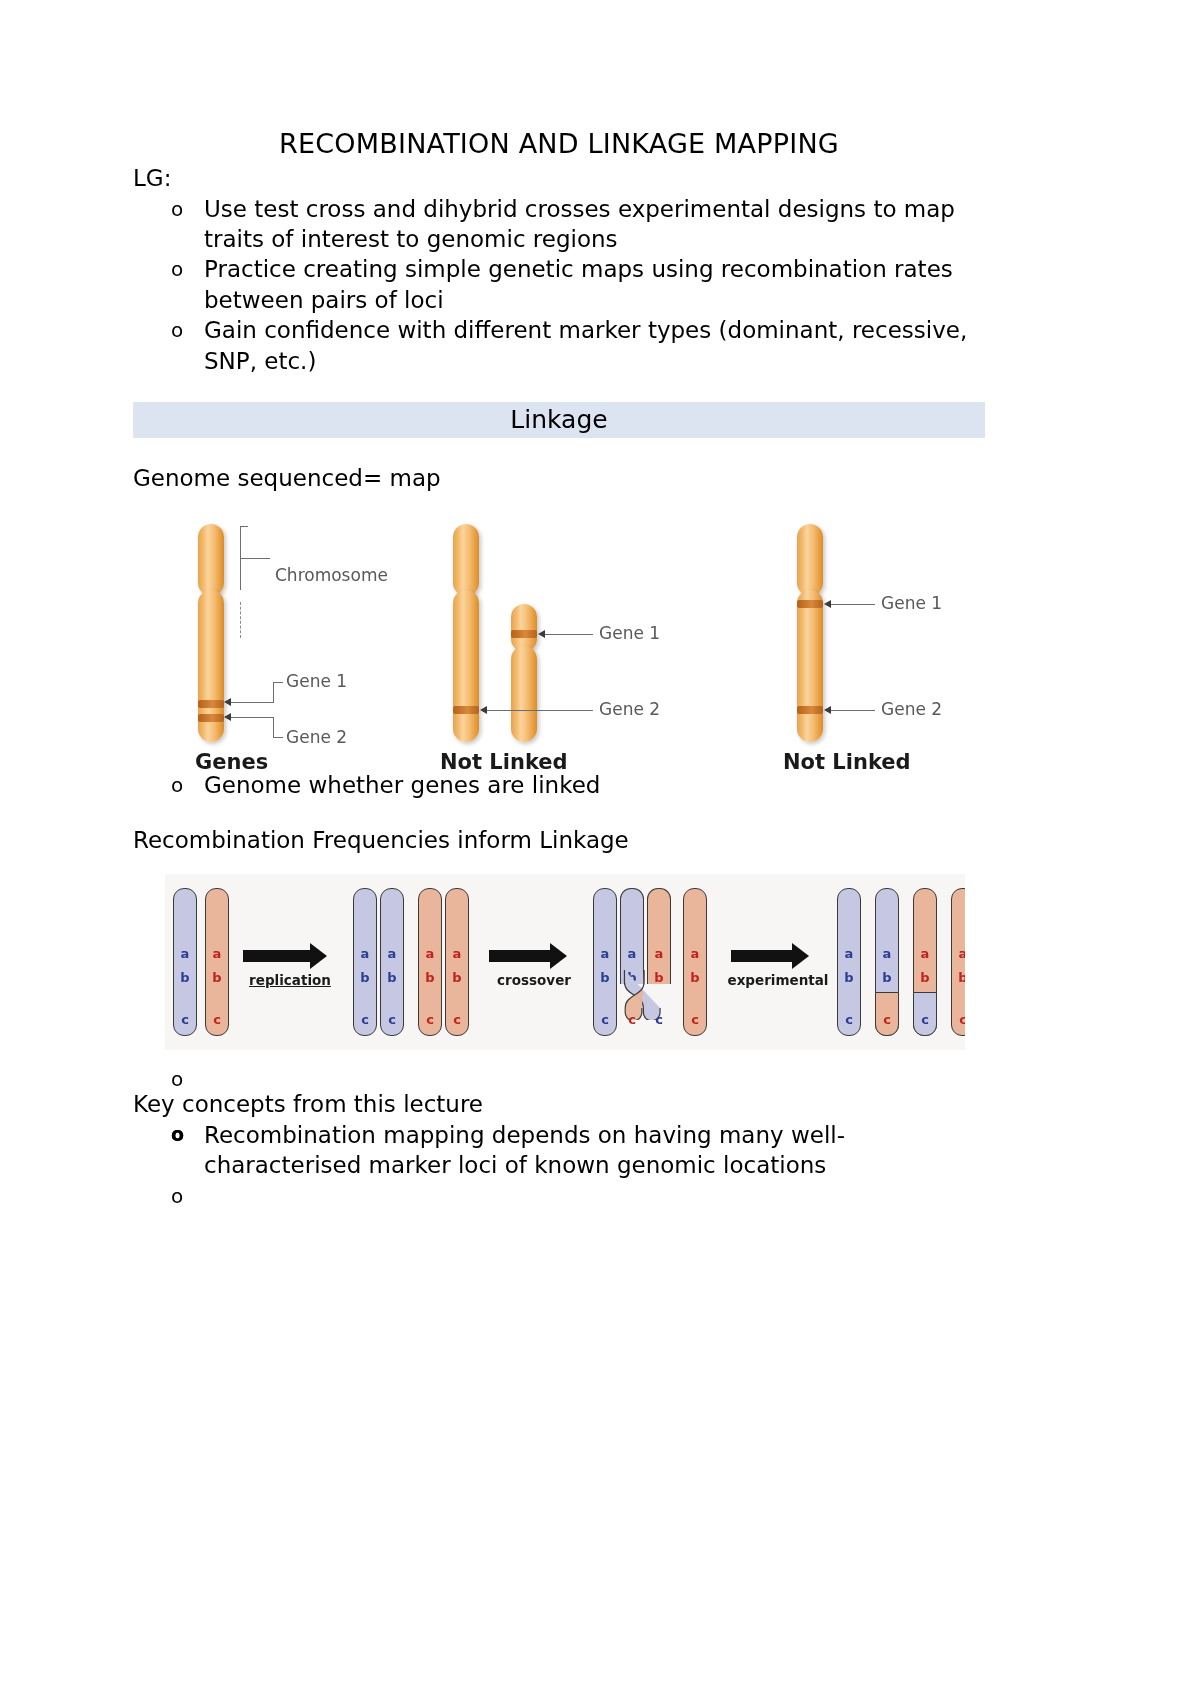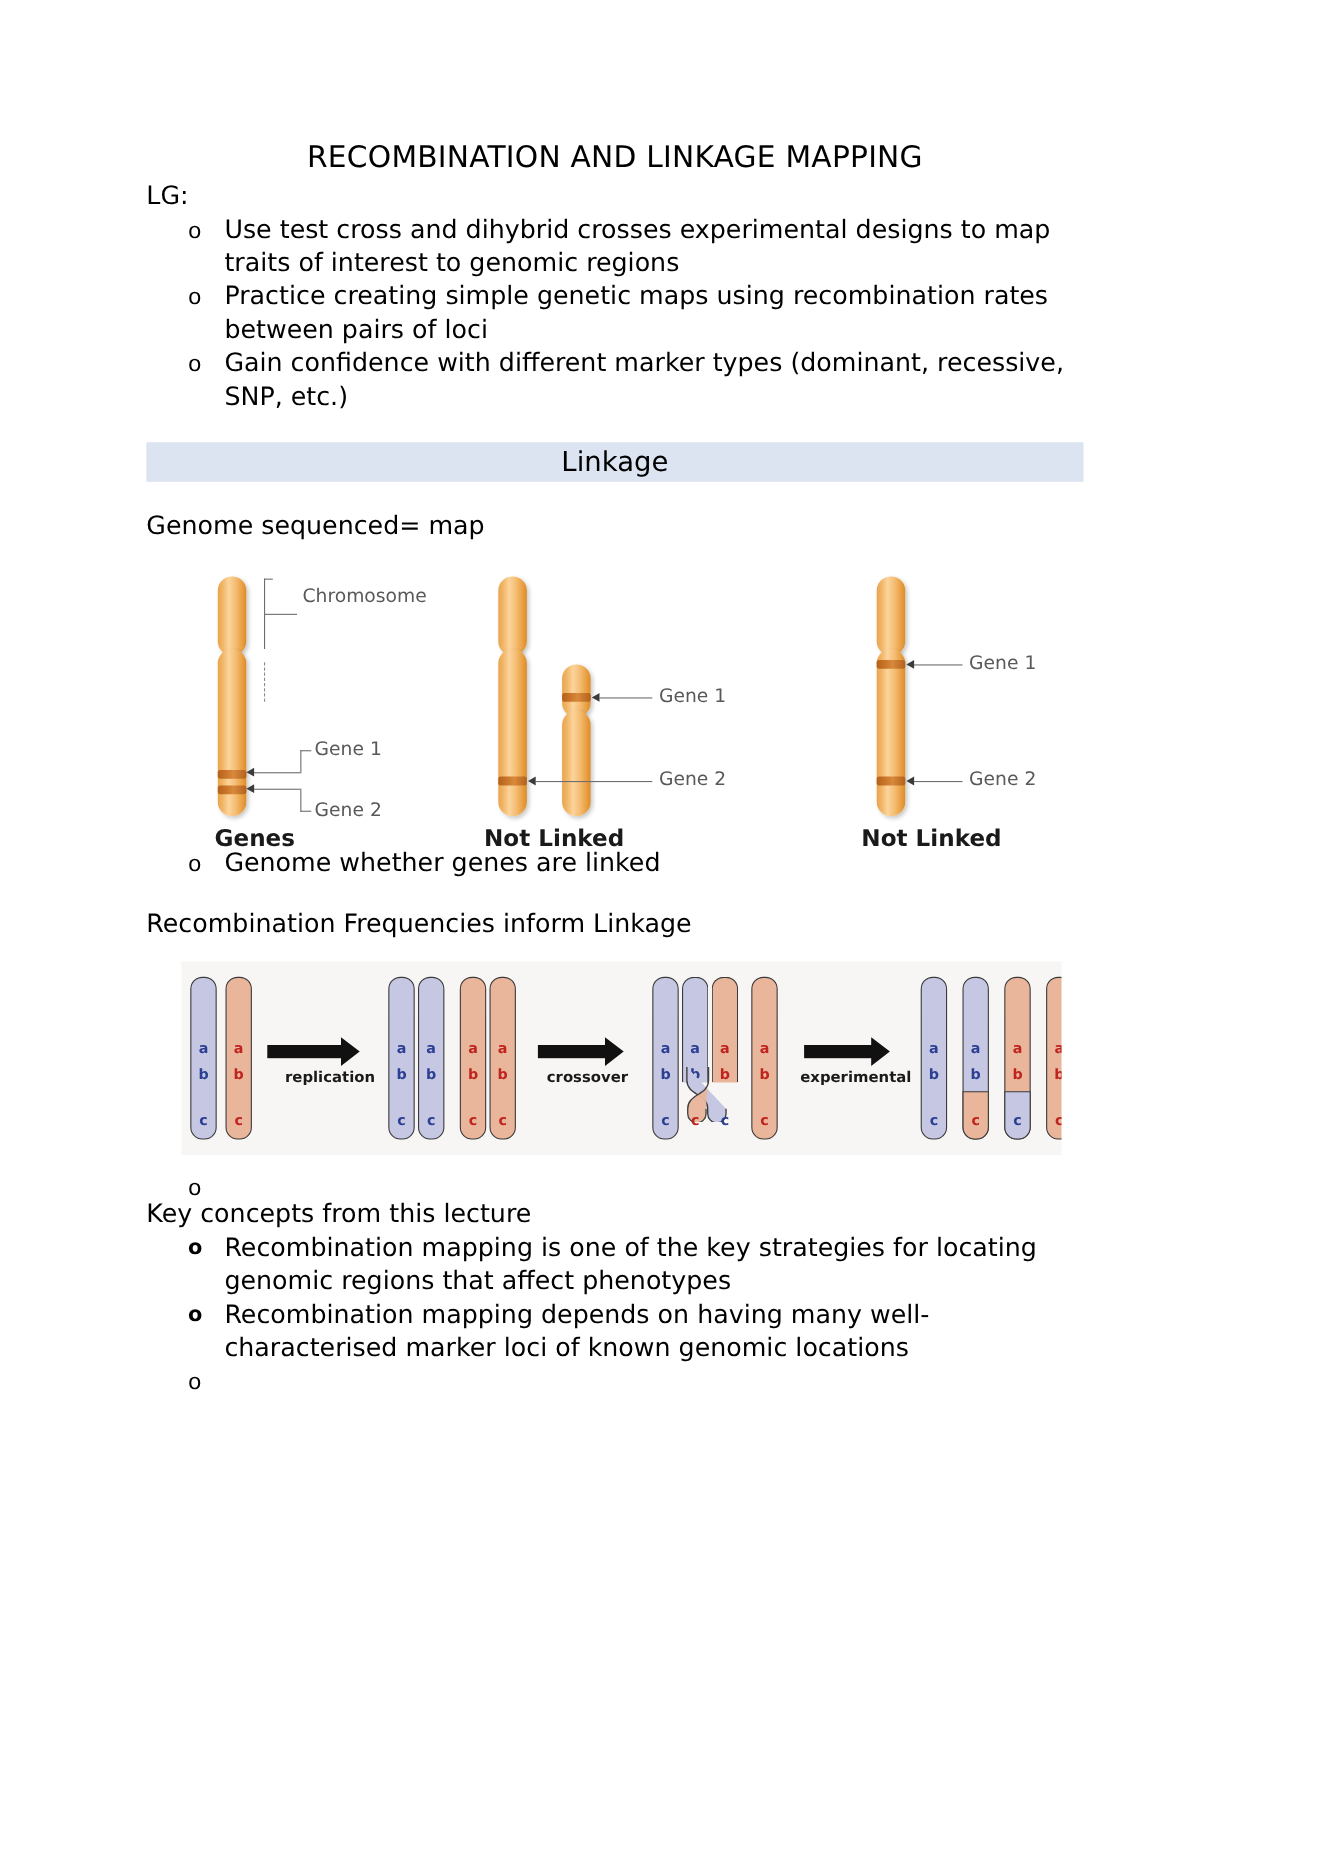--- a/index.html
+++ b/index.html
@@ -249,21 +249,21 @@
 
       <div class="chrom upper" style="left:65px; top:8px; height:72px;"></div>
       <div class="chrom lower" style="left:65px; top:74px; height:152px;"></div>
       <div class="band" style="left:65px; top:184px;"></div>
       <div class="band" style="left:65px; top:198px;"></div>
 
       <div class="leader v" style="left:107px; top:10px; height:64px;"></div>
       <div class="leader h" style="left:107px; top:10px; width:8px;"></div>
       <div class="leader h" style="left:107px; top:42px; width:30px;"></div>
       <div class="leader dash" style="left:107px; top:86px; height:36px;"></div>
-      <div class="anno" style="left:142px; top:16px;">Chromosome</div>
+      <div class="anno" style="left:142px; top:49px;">Chromosome</div>
 
       <div class="leader h" style="left:98px; top:186px; width:42px;"></div>
       <div class="leader v" style="left:140px; top:166px; height:21px;"></div>
       <div class="leader h" style="left:140px; top:166px; width:10px;"></div>
       <div class="arrowhead" style="left:91px; top:182px;"></div>
       <div class="anno" style="left:153px; top:155px;">Gene 1</div>
 
       <div class="leader h" style="left:98px; top:201px; width:42px;"></div>
       <div class="leader v" style="left:140px; top:201px; height:21px;"></div>
       <div class="leader h" style="left:140px; top:221px; width:10px;"></div>
@@ -323,21 +323,21 @@
       <div class="allele blue" style="left:8px; top:72px;">a</div>
       <div class="allele blue" style="left:8px; top:96px;">b</div>
       <div class="allele blue" style="left:8px; top:138px;">c</div>
 
       <div class="rchrom pink" style="left:40px;"></div>
       <div class="allele red" style="left:40px; top:72px;">a</div>
       <div class="allele red" style="left:40px; top:96px;">b</div>
       <div class="allele red" style="left:40px; top:138px;">c</div>
 
       <div class="arrow-big" style="left:78px; width:68px;"></div>
-      <div class="arrow-label" style="left:80px; width:110px;">replication</div>
+      <div class="arrow-label" style="left:70px; width:110px;text-decoration:underline;">replication</div>
 
       <div class="rchrom blue" style="left:188px;"></div>
       <div class="allele blue" style="left:188px; top:72px;">a</div>
       <div class="allele blue" style="left:188px; top:96px;">b</div>
       <div class="allele blue" style="left:188px; top:138px;">c</div>
 
       <div class="rchrom blue" style="left:215px;"></div>
       <div class="allele blue" style="left:215px; top:72px;">a</div>
       <div class="allele blue" style="left:215px; top:96px;">b</div>
       <div class="allele blue" style="left:215px; top:138px;">c</div>
@@ -411,21 +411,20 @@
       </li>
     </ul>
 
     <div class="spacer-md"></div>
 
     <p class="para">Key concepts from this lecture</p>
 
     <ul class="bullets">
       <li>
         <span class="marker bold">o</span>
-        <span>Recombination mapping is one of the key strategies for locating genomic regions that affect phenotypes</span>
       </li>
       <li>
         <span class="marker bold">o</span>
         <span>Recombination mapping depends on having many well-characterised marker loci of known genomic locations</span>
       </li>
       <li>
         <span class="marker">o</span>
       </li>
     </ul>
 

